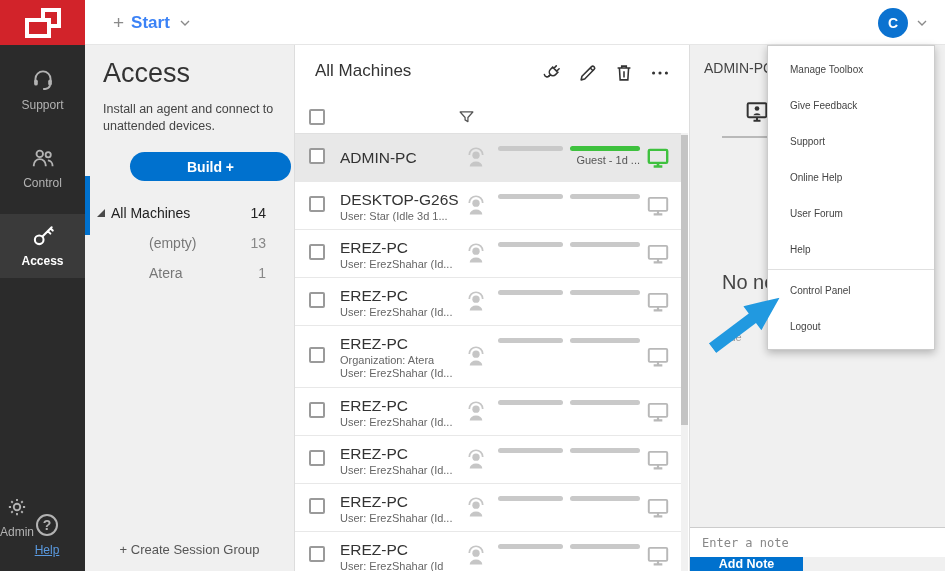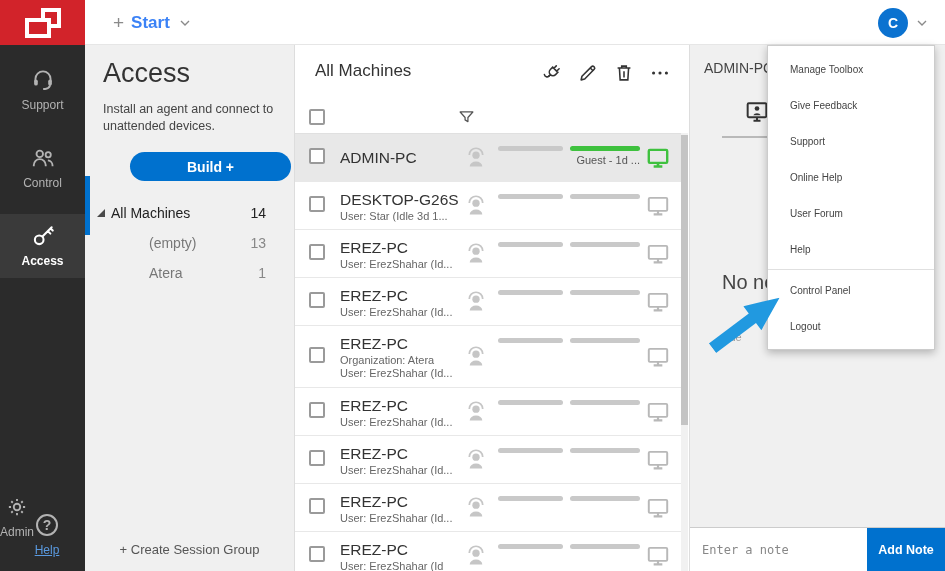--- a/index.html
+++ b/index.html
@@ -93,21 +93,21 @@
   .scroll-thumb { position:absolute; right:0; top:2px; width:7px; height:290px; background:#c4c4c4; cursor:pointer; }
 
   
   .detail-panel { position:absolute; left:690px; top:45px; width:255px; height:526px; background:#f0f0f0; }
   .dp-title { position:absolute; left:14px; top:15px; font-size:14px; color:#444; white-space:nowrap; }
   .dp-tab { position:absolute; left:53px; top:53px; width:28px; height:28px; cursor:pointer; }
   .dp-tab-line { position:absolute; left:32px; top:91px; width:60px; height:2px; background:#b9b9b9; }
   .dp-empty { position:absolute; left:32px; top:226px; font-size:20px; color:#444; white-space:nowrap; }
   .dp-frag { position:absolute; left:37px; top:286px; font-size:11px; color:#999; }
   .note-bar { position:absolute; left:0; bottom:0; width:255px; height:44px;
-              border-top:1px solid #ccc; display:flex; }
+              border-top:1px solid #ccc; display:flex;flex-direction:column; }
   .note-input { flex:1; border:none; outline:none; background:#fff; padding:0 12px;
                 font-family:"DejaVu Sans Mono", monospace; font-size:12px; color:#333; }
   .note-input::placeholder { color:#888; }
   .note-btn { width:113px; background:#0071ce; border:none; color:#fff; font-weight:bold;
               font-size:12.5px; cursor:pointer; font-family:inherit; }
 
   
   .menu { position:absolute; left:767px; top:45px; width:168px; background:#fff;
           border:1px solid #ccc; box-shadow:0 3px 8px rgba(0,0,0,.25); z-index:50; padding:5px 0; }
   .menu-item { height:36px; display:flex; align-items:center; padding-left:22px;

